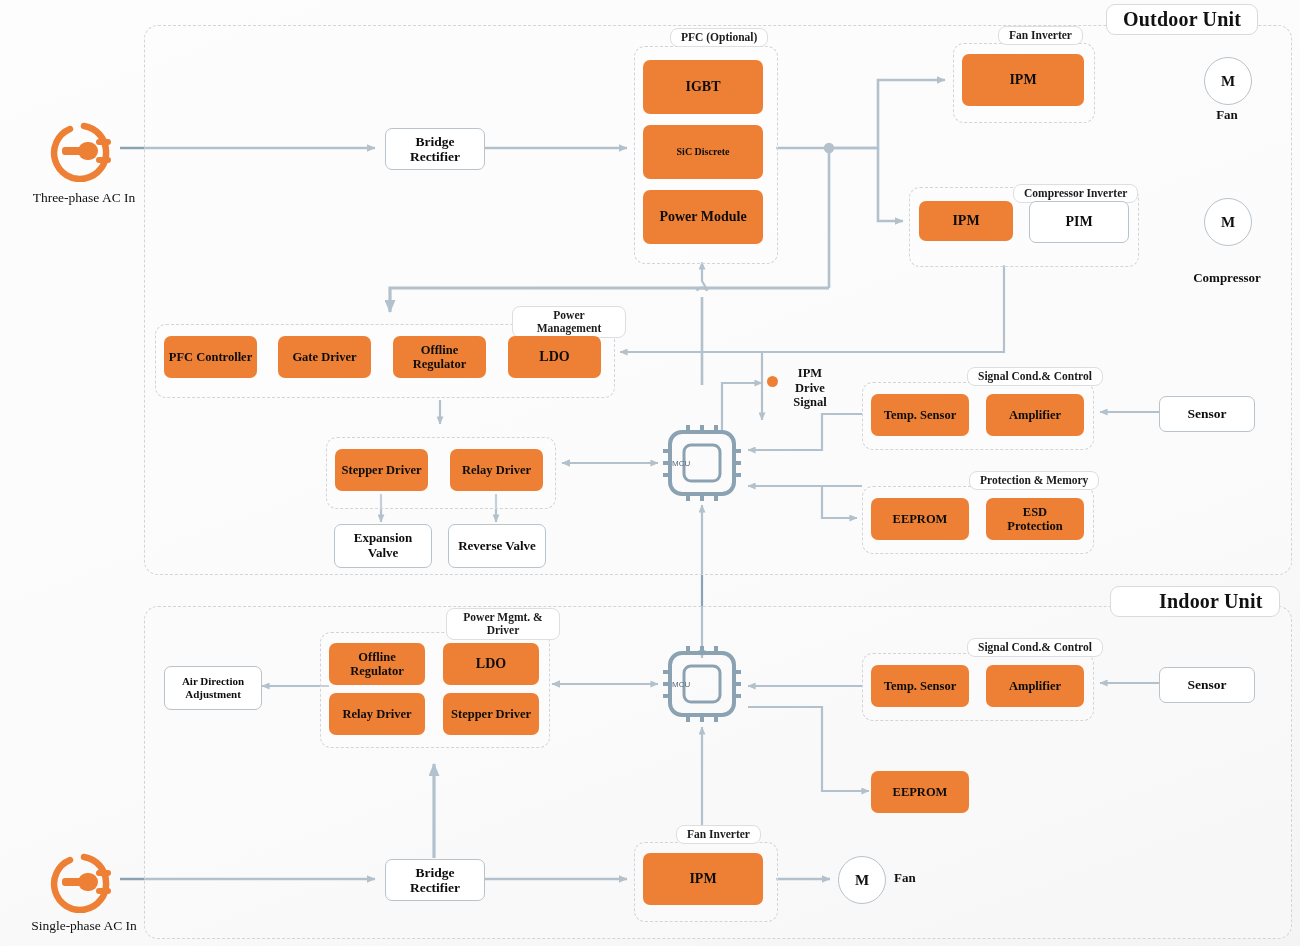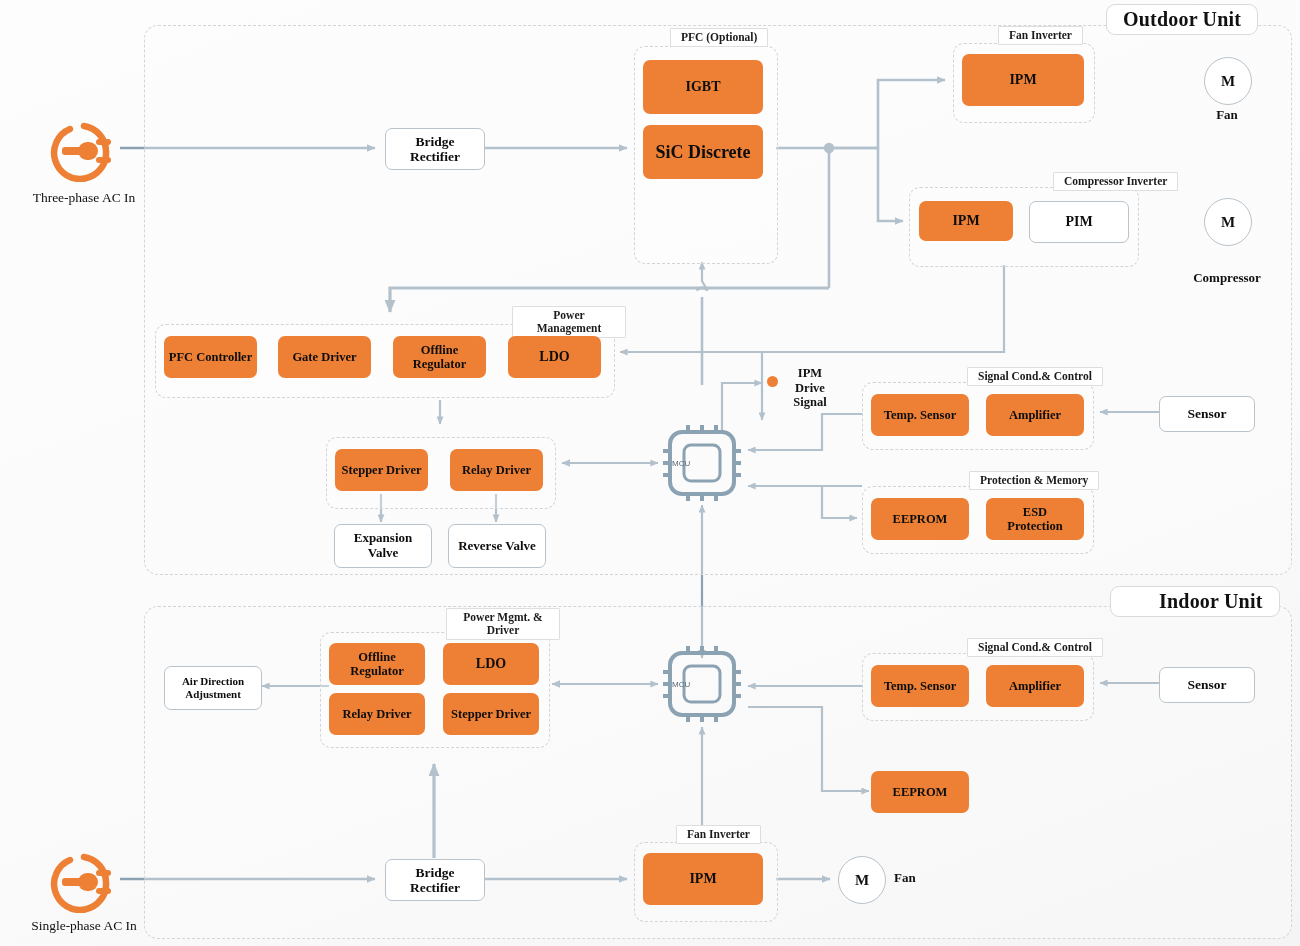--- a/index.html
+++ b/index.html
@@ -19,21 +19,21 @@
   .unit{position:absolute;border:1.6px dashed #d2d4d8;border-radius:14px;
         background:rgba(252,252,252,0.35);}
   .unit-title{position:absolute;background:#fff;border:1.3px solid #d8dadd;
         border-radius:9px;padding:3px 16px;font-weight:bold;font-size:20px;
         color:#111;white-space:nowrap;letter-spacing:.2px;}
 
   
   .group{position:absolute;border:1.5px dashed #d2d4d8;border-radius:11px;
          background:rgba(255,255,255,0.25);}
   .group-title{position:absolute;background:#fff;border:1.2px solid #dcdee1;
-         border-radius:1px;padding:2px 10px;font-weight:bold;font-size:11.5px;
+         border-radius:8px;padding:2px 10px;font-weight:bold;font-size:11.5px;
          color:#1b1b1b;text-align:center;line-height:1.12;white-space:nowrap;}
   .group-title.two{white-space:normal;}
 
   
   .chip{position:absolute;display:flex;align-items:center;justify-content:center;
         text-align:right;border-radius:7px;font-weight:bold;color:#0d0d0d;
         line-height:1.14;}
   .chip.orange{background:#ee8035;}
   .chip.white{background:#fff;border:1.3px solid #b9c3cb;}
 
@@ -161,33 +161,34 @@
   <div class="plug-label" style="left:0px;top:190px;width:168px;">Three-phase AC In</div>
 
   <div class="chip white" style="left:385px;top:128px;width:98px;height:40px;font-size:13.5px;flex-direction:column;">
     <span>Bridge</span>
     <span>Rectifier</span>
   </div>
 
   <div class="group" style="left:634px;top:46px;width:142px;height:216px;"></div>
   <div class="group-title" style="left:670px;top:28px;">PFC (Optional)</div>
   <div class="chip orange" style="left:643px;top:60px;width:120px;height:54px;font-size:14px;">IGBT</div>
-  <div class="chip orange" style="left:643px;top:125px;width:120px;height:54px;font-size:18px;">SiC Discrete</div>
+  <div class="chip orange" style="left:643px;top:125px;width:120px;height:54px;font-size:10px;">SiC Discrete</div>
+  <div class="chip orange" style="left:643px;top:190px;width:120px;height:54px;font-size:14px;">Power Module</div>
 
   <div class="group" style="left:953px;top:43px;width:140px;height:78px;"></div>
   <div class="group-title" style="left:998px;top:26px;">Fan Inverter</div>
   <div class="chip orange" style="left:962px;top:54px;width:122px;height:52px;font-size:14px;">IPM</div>
 
   <div class="motor" style="left:1204px;top:57px;">
     <span>M</span>
   </div>
   <div class="motor-label" style="left:1179px;top:107px;width:96px;">Fan</div>
 
   <div class="group" style="left:909px;top:187px;width:228px;height:78px;"></div>
-  <div class="group-title" style="left:1013px;top:172px;margin-left:40px;">Compressor Inverter</div>
+  <div class="group-title" style="left:1013px;top:184px;">Compressor Inverter</div>
   <div class="chip orange" style="left:919px;top:201px;width:94px;height:40px;font-size:14px;">IPM</div>
   <div class="chip white" style="left:1029px;top:201px;width:98px;height:40px;font-size:14px;">PIM</div>
 
   <div class="motor" style="left:1204px;top:198px;">
     <span>M</span>
   </div>
   <div class="motor-label" style="left:1172px;top:250px;width:110px;margin-top:20px;">Compressor</div>
 
   <div class="group" style="left:155px;top:324px;width:458px;height:72px;"></div>
   <div class="group-title two" style="left:512px;top:306px;width:92px;">

